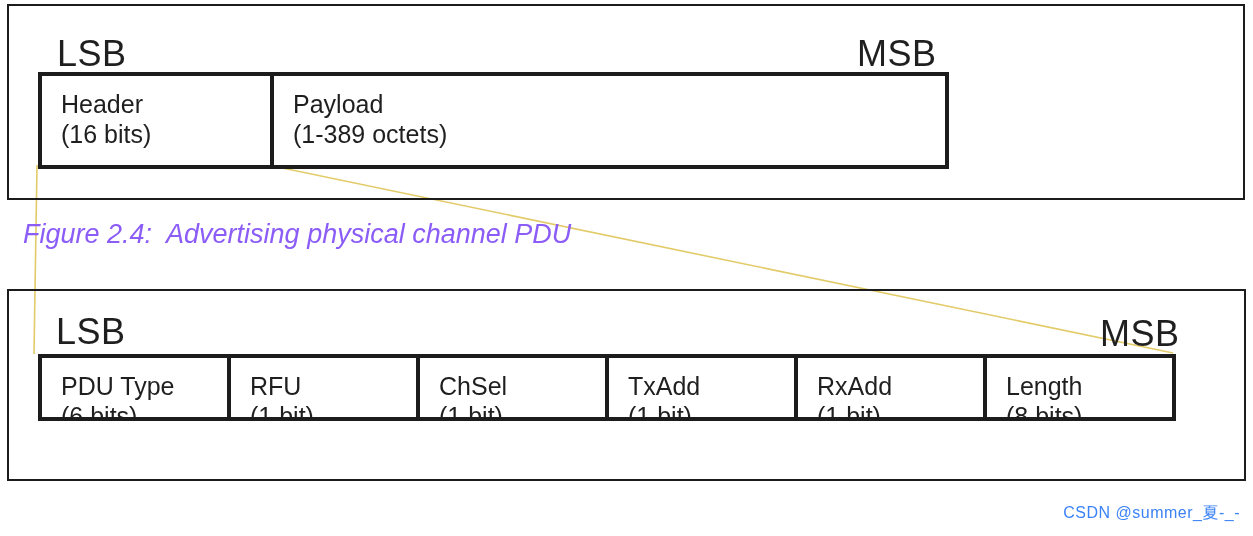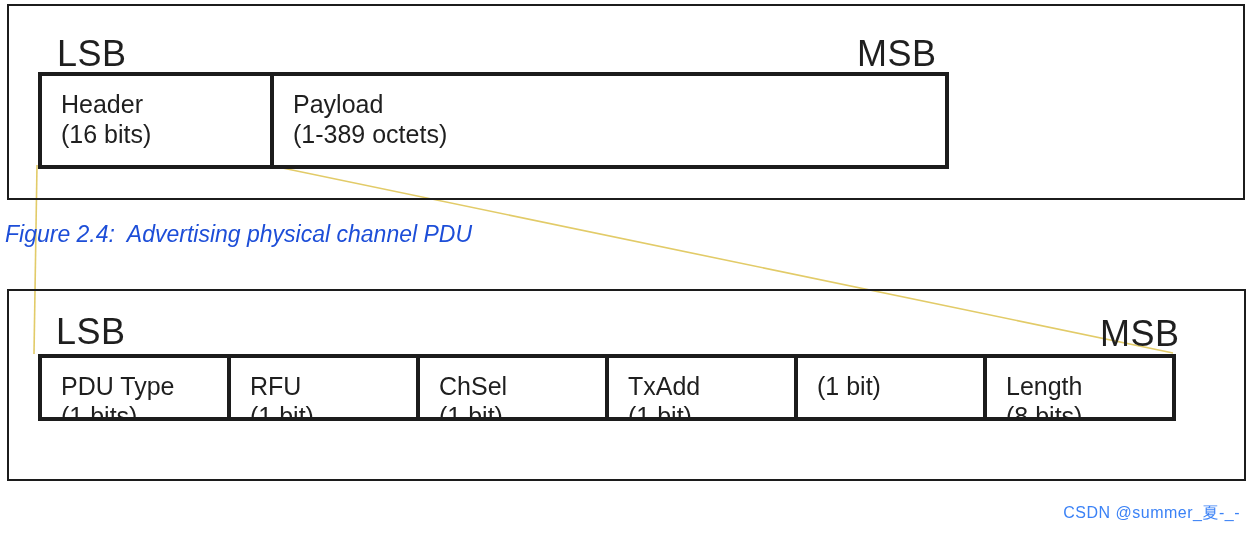--- a/index.html
+++ b/index.html
@@ -26,22 +26,22 @@
   }
   .cell{
     box-sizing:border-box;border-right:4px solid #1c1c1c;
     padding:13px 6px 0 19px;overflow:hidden;
   }
   .cell:last-child{border-right:none;}
   .cell-header{width:232px;flex:0 0 auto;}
   .cell-flex{flex:1 1 0;}
   .cell-name,.cell-size{font-size:25px;line-height:30px;white-space:nowrap;}
   .caption{
-    position:absolute;left:5px;font-style:italic;font-size:23px;
-    line-height:32px;white-space:pre;color:#1d4ed8;
+    position:absolute;left:23px;font-style:italic;font-size:27px;
+    line-height:32px;white-space:pre;color:#8b5cf6;
   }
   .caption-top{top:218px;}
   .caption-bottom{top:490px;}
   .watermark{
     position:absolute;right:13px;top:502px;font-size:16px;line-height:22px;
     color:#3b82f6;letter-spacing:0.5px;
   }
 </style>
 </head>
 <body>
@@ -71,35 +71,36 @@
 
   <div class="caption caption-top">Figure 2.4:  Advertising physical channel PDU</div>
 
   <div class="outer-box box-bottom">
     <div class="endian-label" style="left:47px;top:27px;">LSB</div>
     <div class="endian-label" style="left:1091px;top:29px;">MSB</div>
 
     <div class="field-table" style="left:29px;top:63px;width:1138px;height:67px;">
       <div class="cell cell-flex">
         <div class="cell-name">PDU Type</div>
-        <div class="cell-size">(1 bits)</div>
+        <div class="cell-size">(6 bits)</div>
       </div>
       <div class="cell cell-flex">
         <div class="cell-name">RFU</div>
         <div class="cell-size">(1 bit)</div>
       </div>
       <div class="cell cell-flex">
         <div class="cell-name">ChSel</div>
         <div class="cell-size">(1 bit)</div>
       </div>
       <div class="cell cell-flex">
         <div class="cell-name">TxAdd</div>
         <div class="cell-size">(1 bit)</div>
       </div>
       <div class="cell cell-flex">
+        <div class="cell-name">RxAdd</div>
         <div class="cell-size">(1 bit)</div>
       </div>
       <div class="cell cell-flex">
         <div class="cell-name">Length</div>
         <div class="cell-size">(8 bits)</div>
       </div>
     </div>
   </div>
 
 

